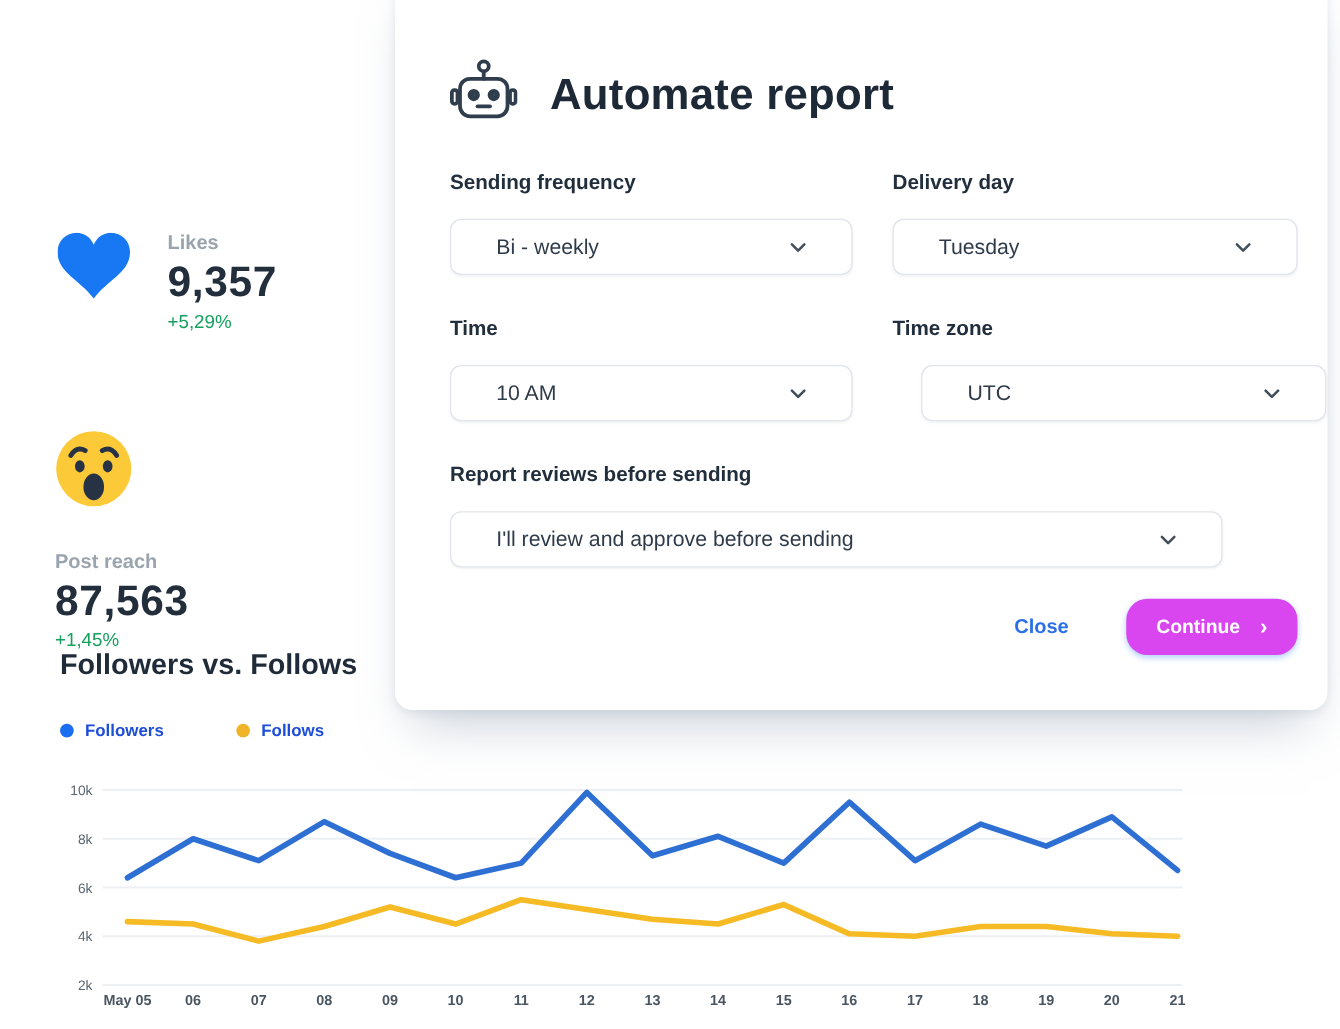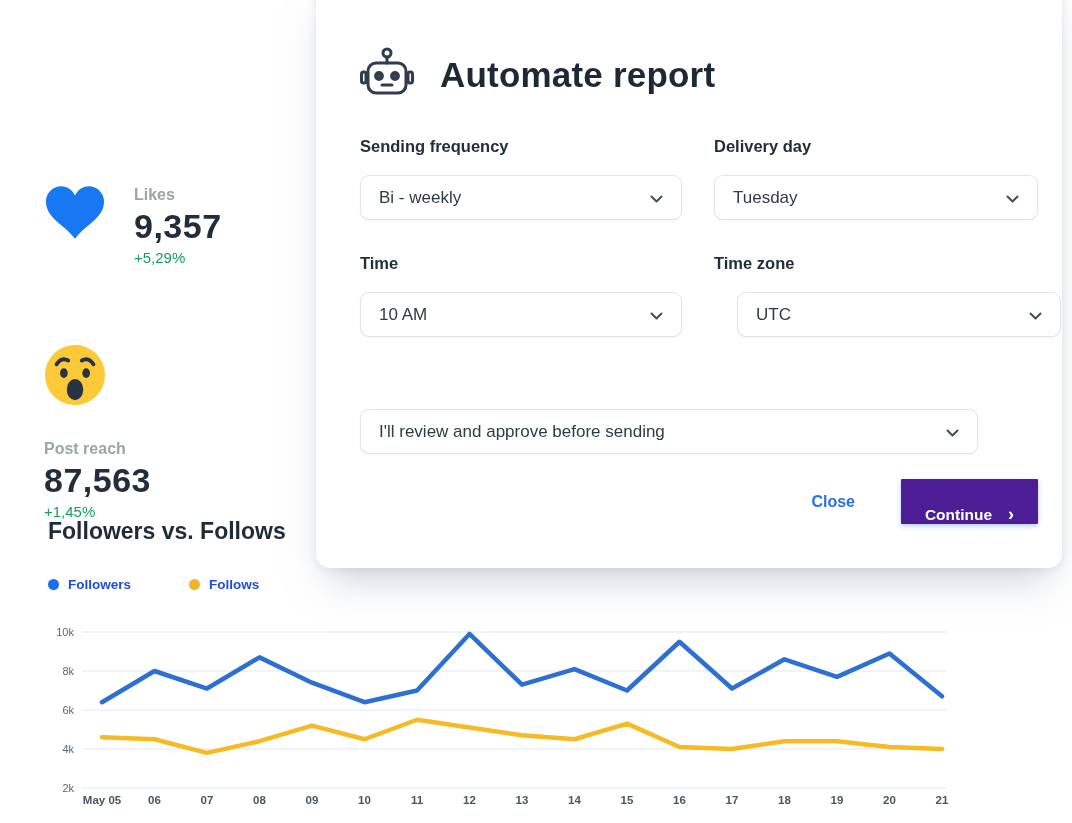--- a/index.html
+++ b/index.html
@@ -12,32 +12,32 @@
     position:absolute; left:316px; top:-26px; width:746px; height:594px;
     background:#fff; border-radius:14px; z-index:2;
     box-shadow:0 2px 8px rgba(155,168,184,.22), 0 24px 38px -14px rgba(148,162,182,.5);
   }
   .modal-header { position:absolute; left:44px; top:72px; display:flex; align-items:center; gap:26px; }
   .modal-title { font-size:35px; font-weight:800; color:#1d2936; letter-spacing:.2px; }
 
   .field-label { position:absolute; font-size:16.5px; font-weight:700; color:#212e3c; }
   .select {
     position:absolute; height:45px; background:#fff; border:1px solid #e1e5ea; border-radius:9px;
-    display:flex; align-items:center; justify-content:space-between; padding:0 18px;
+    display:flex; align-items:center; justify-content:space-between; padding:0 36px;
     box-shadow:0 1px 2px rgba(180,190,205,.18); cursor:pointer;
   }
   .select-value { font-size:17px; color:#2f3b49; }
   .chev { flex:0 0 auto; margin-left:10px; }
 
   .modal-footer { position:absolute; right:24px; top:505px; display:flex; align-items:center; gap:46px; }
   .close-btn { font-size:16px; font-weight:700; color:#2a70e8; background:none; border:none; cursor:pointer; font-family:inherit; }
   .continue-btn {
-    width:137px; height:45px; background:#4c1d95; color:#fff; border:none; border-radius:1px;
+    width:137px; height:45px; background:#d946ef; color:#fff; border:none; border-radius:17px;
     font-size:15.5px; font-weight:700; font-family:inherit; cursor:pointer;
-    display:flex; align-items:flex-end; justify-content:center; gap:16px;
+    display:flex; align-items:center; justify-content:center; gap:16px;
     box-shadow:0 2px 5px rgba(26,107,232,.35);
   }
   .continue-chev { font-size:18px; line-height:1; position:relative; top:-1px; }
 
   
   .stat { position:absolute; display:flex; gap:30px; }
   .stat-likes { left:46px; top:186px; }
   .stat-reach { left:44px; top:344px;flex-direction:column; }
   .stat-icon { flex:0 0 auto; }
   .stat-label { font-size:16px; font-weight:600; color:#9aa4ae; margin-bottom:3px; }
@@ -133,20 +133,21 @@
             <polyline points="1.5,1.5 6.5,6.5 11.5,1.5" fill="none" stroke="#414E5B" stroke-width="2" stroke-linecap="round" stroke-linejoin="round"></polyline>
           </svg></span>
     </div>
     <div class="select" style="left:398px; top:318px; width:324px;margin-left:23px;">
       <span class="select-value">UTC</span>
       <span class="chev"><svg width="13" height="8" viewBox="0 0 13 8">
             <polyline points="1.5,1.5 6.5,6.5 11.5,1.5" fill="none" stroke="#414E5B" stroke-width="2" stroke-linecap="round" stroke-linejoin="round"></polyline>
           </svg></span>
     </div>
 
+    <div class="field-label" style="left:44px; top:397px;">Report reviews before sending</div>
     <div class="select" style="left:44px; top:435px; width:618px;">
       <span class="select-value">I'll review and approve before sending</span>
       <span class="chev"><svg width="13" height="8" viewBox="0 0 13 8">
             <polyline points="1.5,1.5 6.5,6.5 11.5,1.5" fill="none" stroke="#414E5B" stroke-width="2" stroke-linecap="round" stroke-linejoin="round"></polyline>
           </svg></span>
     </div>
 
     <div class="modal-footer">
       <button class="close-btn">Close</button>
       <button class="continue-btn">

